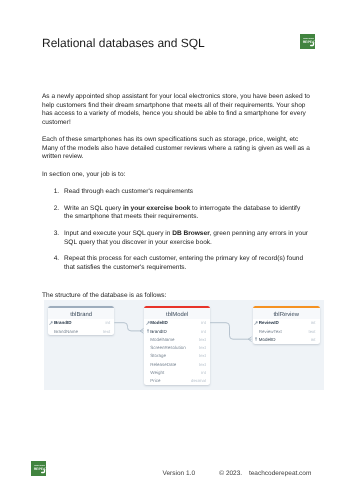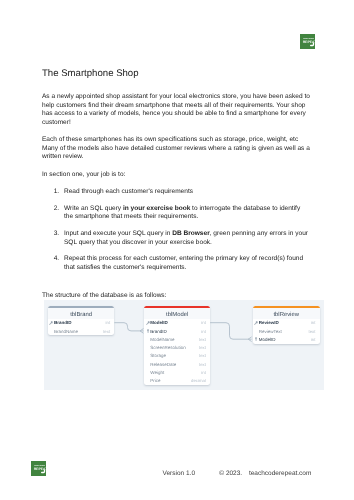--- a/index.html
+++ b/index.html
@@ -41,21 +41,21 @@
   .footer span{position:absolute;white-space:nowrap;}
   .f-ver{left:162.5px;top:470px;}
   .f-copy{left:219.3px;top:470px;}
   .f-site{left:248.9px;top:470px;}
 </style>
 </head>
 <body>
 
 <div class="page">
 
-  <h2 class="h2">The Smartphone Shop</h2>
+  <h1 class="h1">Relational databases and SQL</h1>
 
   <div class="body">
     <p>As a newly appointed shop assistant for your local electronics store, you have been asked to help customers find their dream smartphone that meets all of their requirements. Your shop has access to a variety of models, hence you should be able to find a smartphone for every customer!</p>
     <p>Each of these smartphones has its own specifications such as storage, price, weight, etc Many of the models also have detailed customer reviews where a rating is given as well as a written review.</p>
     <p>In section one, your job is to:</p>
     <div class="ol">
       <div class="li">
         <span class="num">1.</span>
         <span class="txt"><span>Read through each customer's requirements</span><b></b><span></span></span>
       </div>

